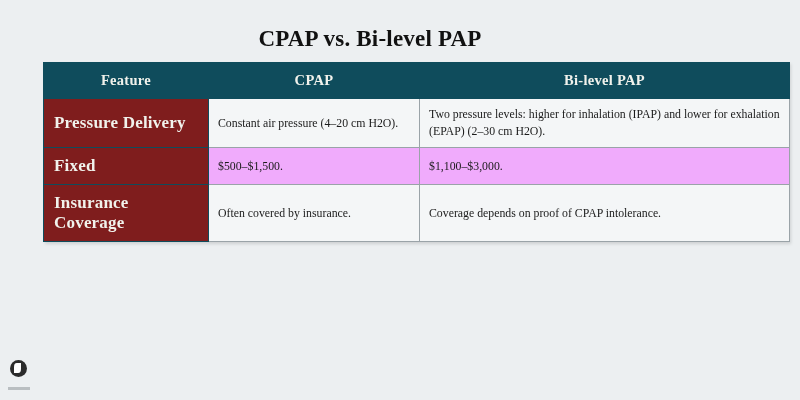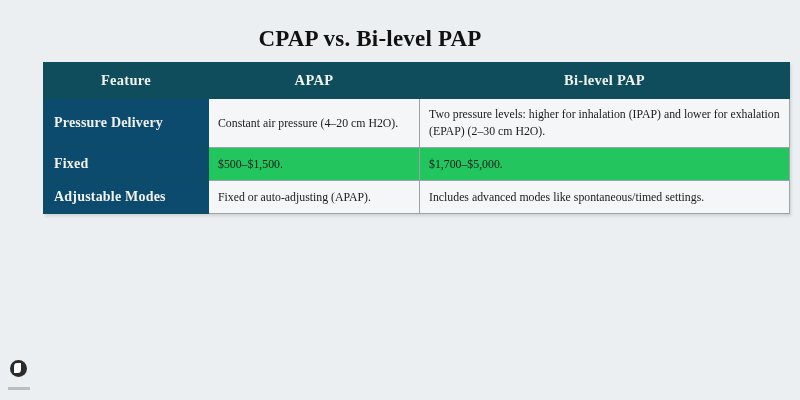--- a/index.html
+++ b/index.html
@@ -53,24 +53,24 @@
     color: #f1f2ec;
     font-weight: bold;
     font-size: 14.5px;
     text-align: center;
     padding: 9px 6px;
     border: 1px solid #0f4c5c;
     letter-spacing: 0.3px;
   }
 
   table.cmp tbody th.rowhead {
-    background: #0c4a6e;
+    background: #7f1d1d;
     color: #f1f2ec;
     font-weight: bold;
-    font-size: 14px;
+    font-size: 17px;
     text-align: left;
     padding: 8px 10px;
     border-top: 1px solid #0f4c5c;
     border-bottom: 1px solid #0f4c5c;
     border-left: 1px solid #0f4c5c;
     border-right: 1px solid #0f4c5c;
     vertical-align: middle;
     letter-spacing: 0.2px;
   }
 
@@ -79,21 +79,21 @@
     color: #1b1b1b;
     font-size: 11.8px;
     line-height: 1.45;
     text-align: left;
     padding: 7px 9px;
     border: 1px solid #9aa3a8;
     vertical-align: middle;
   }
 
   table.cmp tbody tr.alt td {
-    background: #22c55e;
+    background: #f0abfc;
   }
 
   #brand-logo {
     position: absolute;
     left: 6px;
     bottom: 8px;
     width: 26px;
     height: 32px;
   }
   #brand-logo .mark {
@@ -145,39 +145,39 @@
 <div id="comparison-table-wrap">
   <table class="cmp">
     <colgroup>
       <col class="c-feature">
       <col class="c-cpap">
       <col class="c-bilevel">
     </colgroup>
     <thead>
       <tr>
         <th>Feature</th>
-        <th>APAP</th>
+        <th>CPAP</th>
         <th>Bi-level PAP</th>
       </tr>
     </thead>
     <tbody>
       <tr>
         <th class="rowhead">Pressure Delivery</th>
         <td>Constant air pressure (4–20 cm H2O).</td>
         <td>Two pressure levels: higher for inhalation (IPAP) and lower for exhalation (EPAP) (2–30 cm H2O).</td>
       </tr>
       <tr class="alt">
         <th class="rowhead">Fixed</th>
         <td>$500–$1,500.</td>
-        <td>$1,700–$5,000.</td>
+        <td>$1,100–$3,000.</td>
       </tr>
       <tr>
-        <th class="rowhead">Adjustable Modes</th>
-        <td>Fixed or auto-adjusting (APAP).</td>
-        <td>Includes advanced modes like spontaneous/timed settings.</td>
+        <th class="rowhead">Insurance Coverage</th>
+        <td>Often covered by insurance.</td>
+        <td>Coverage depends on proof of CPAP intolerance.</td>
       </tr>
     </tbody>
   </table>
 </div>
 
 <div id="brand-logo">
   <div class="mark"></div>
   <div class="wordmark">SLEEP</div>
   <div class="baseline"></div>
 </div>

